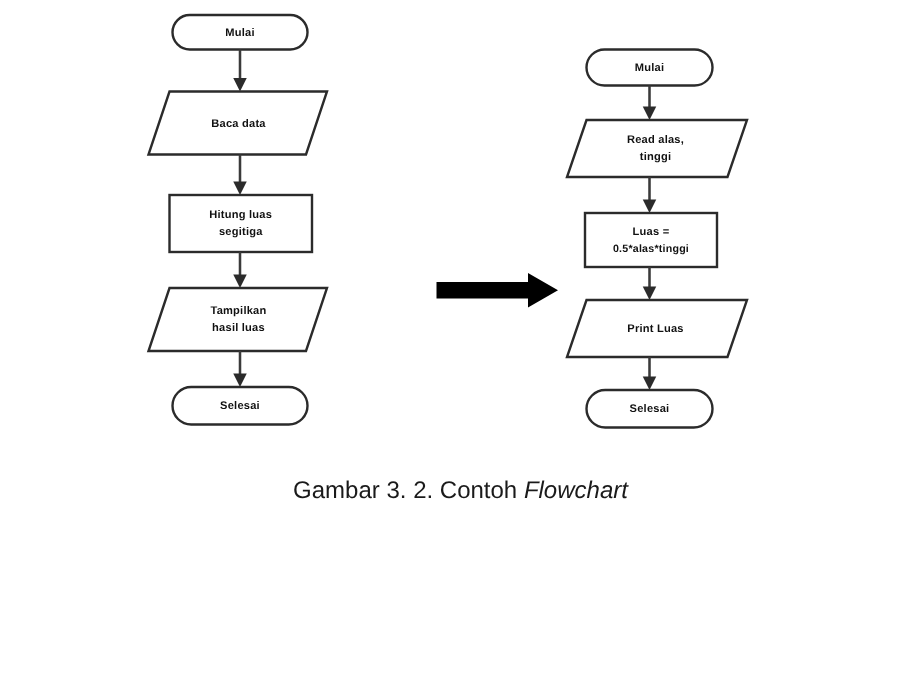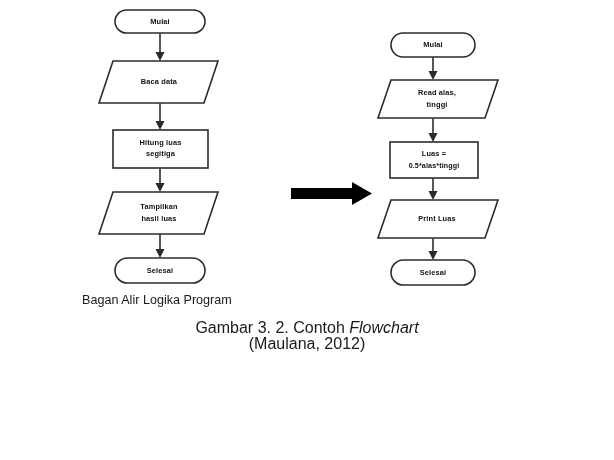--- a/index.html
+++ b/index.html
@@ -188,21 +188,19 @@
         <polygon class="arrow-head" points="433,260 428.5,251 437.5,251"></polygon>
       </g>
 
       <g>
         <rect class="node-outline" x="391" y="260" width="84" height="25" rx="12.5" ry="12.5"></rect>
         <text class="shape-text" x="433" y="273">Selesai</text>
       </g>
     </g>
   </svg>
 
-  <div class="caption caption-sub" id="cap-left">Bagan Alir Logika Program</div>
 
 
   <div class="caption caption-fig" id="cap-fig">
     <span>Gambar 3. 2. Contoh </span><span class="ital">Flowchart</span>
-    <span class="line2">(Maulana, 2012)</span>
   </div>
 
 </div>
 
 </body></html>

